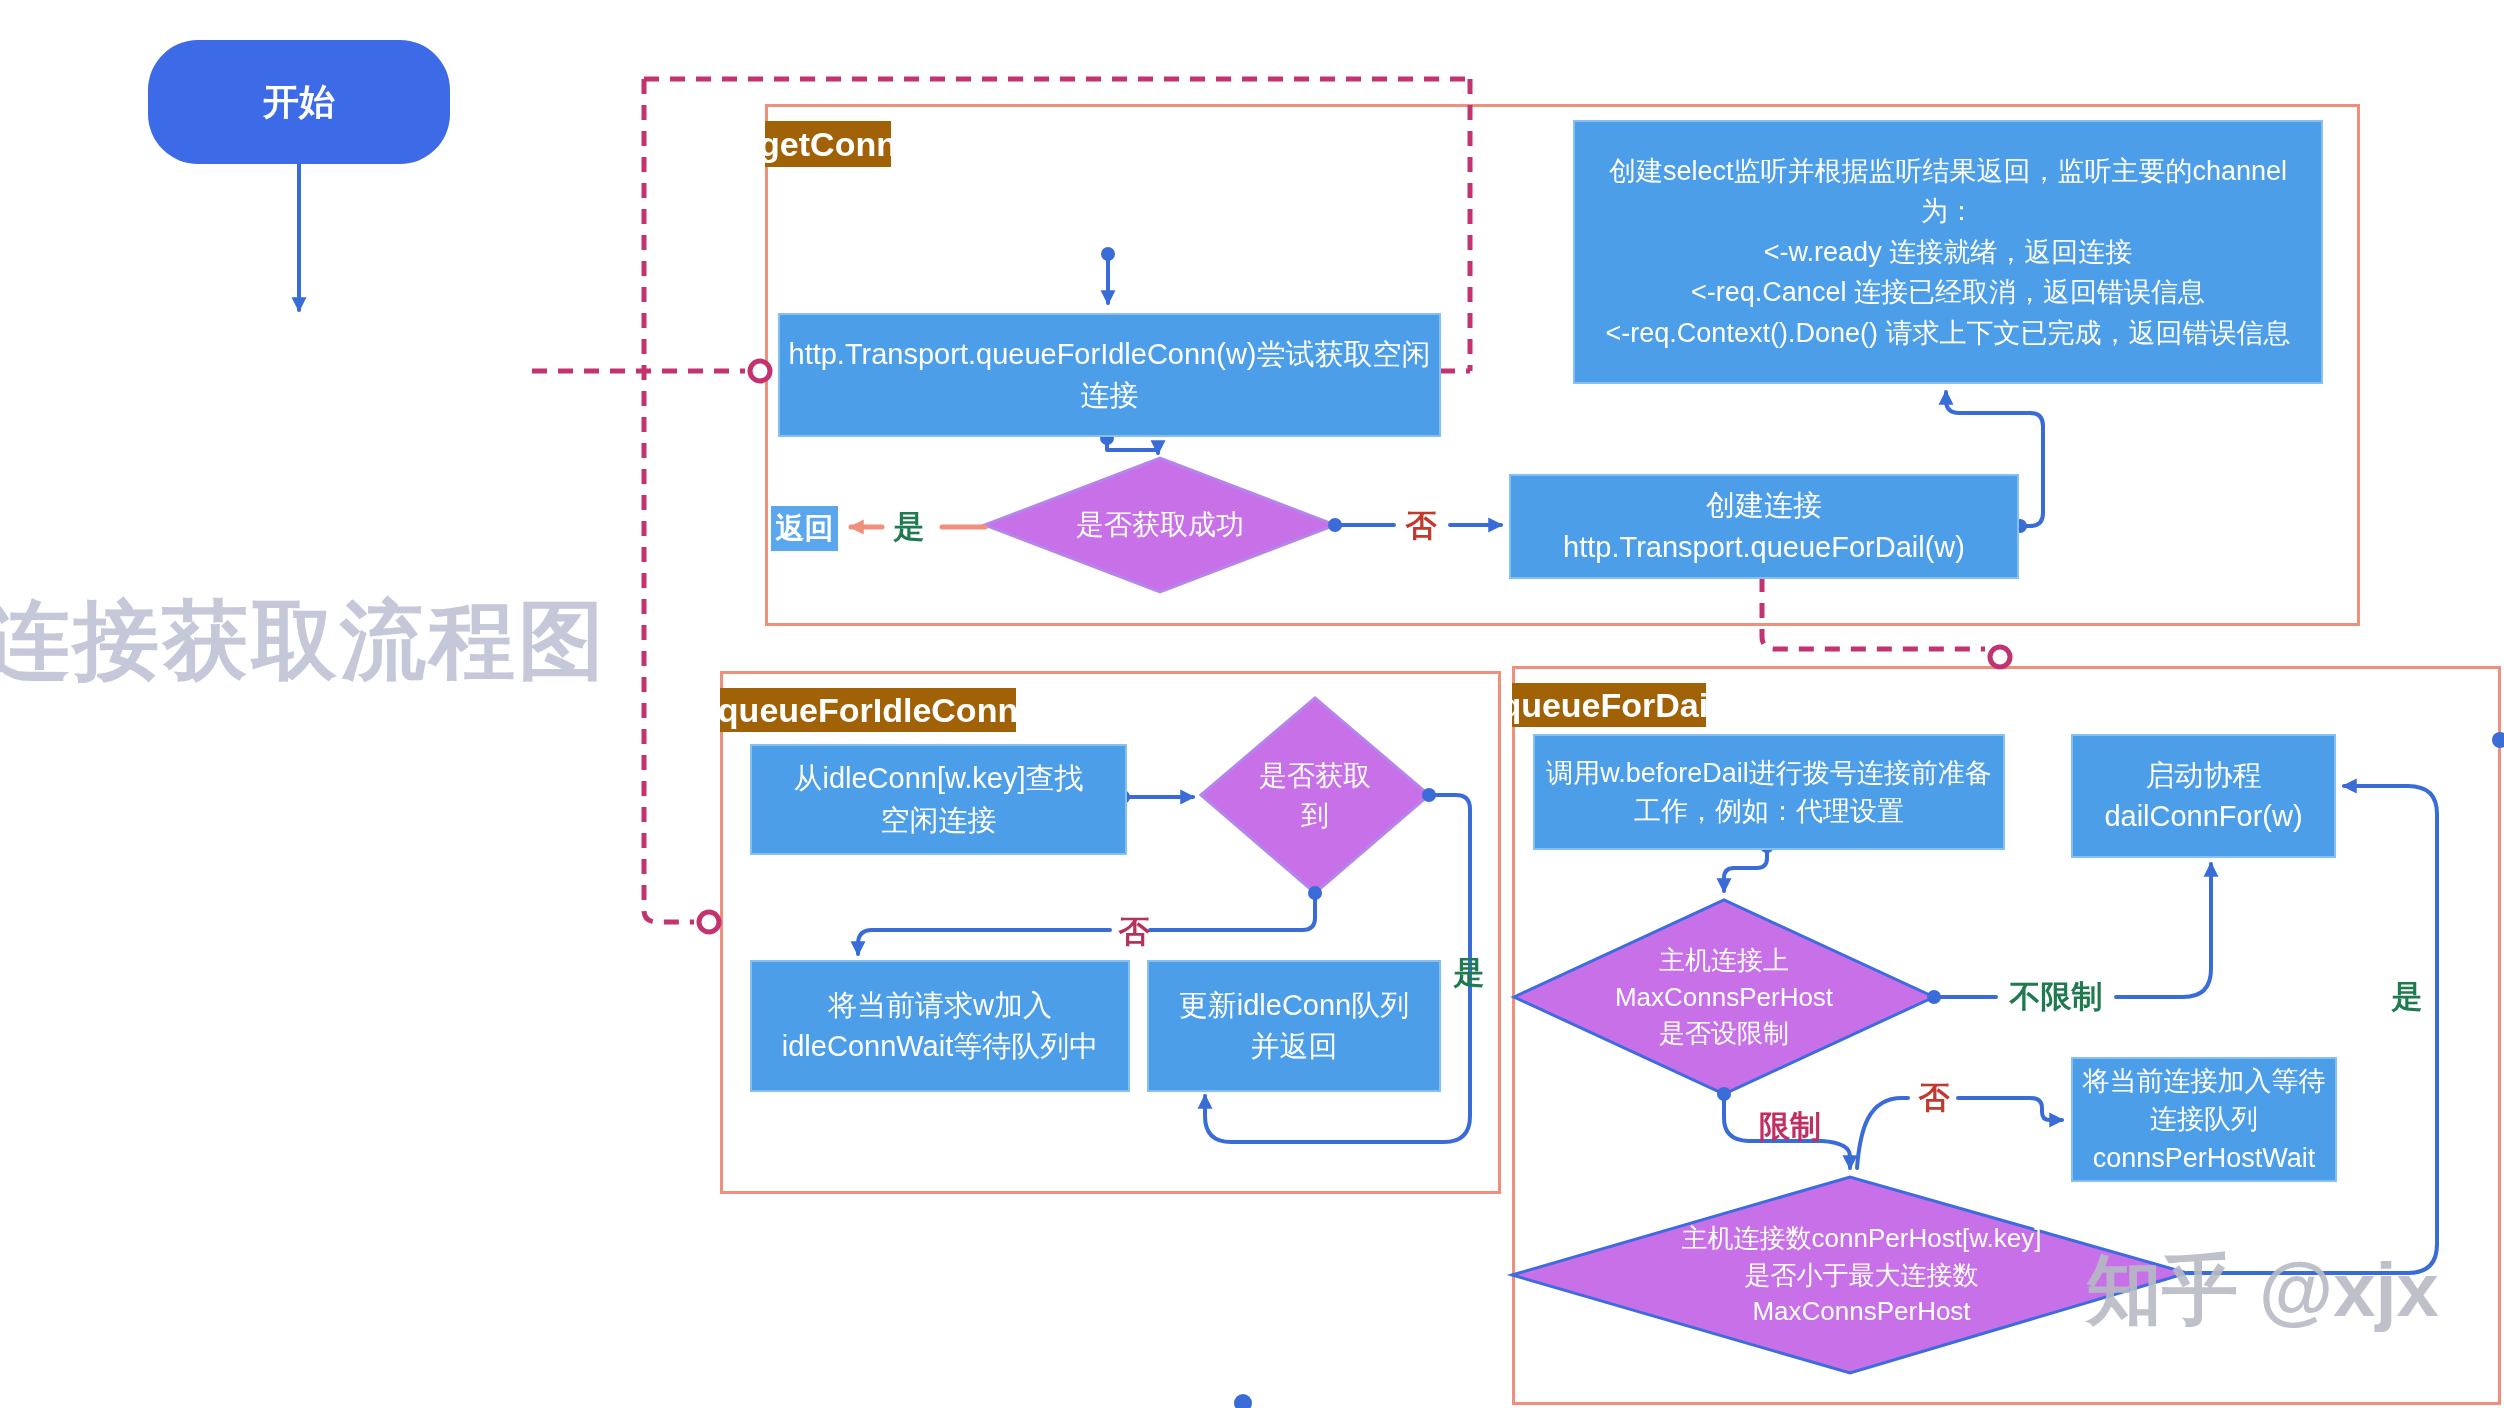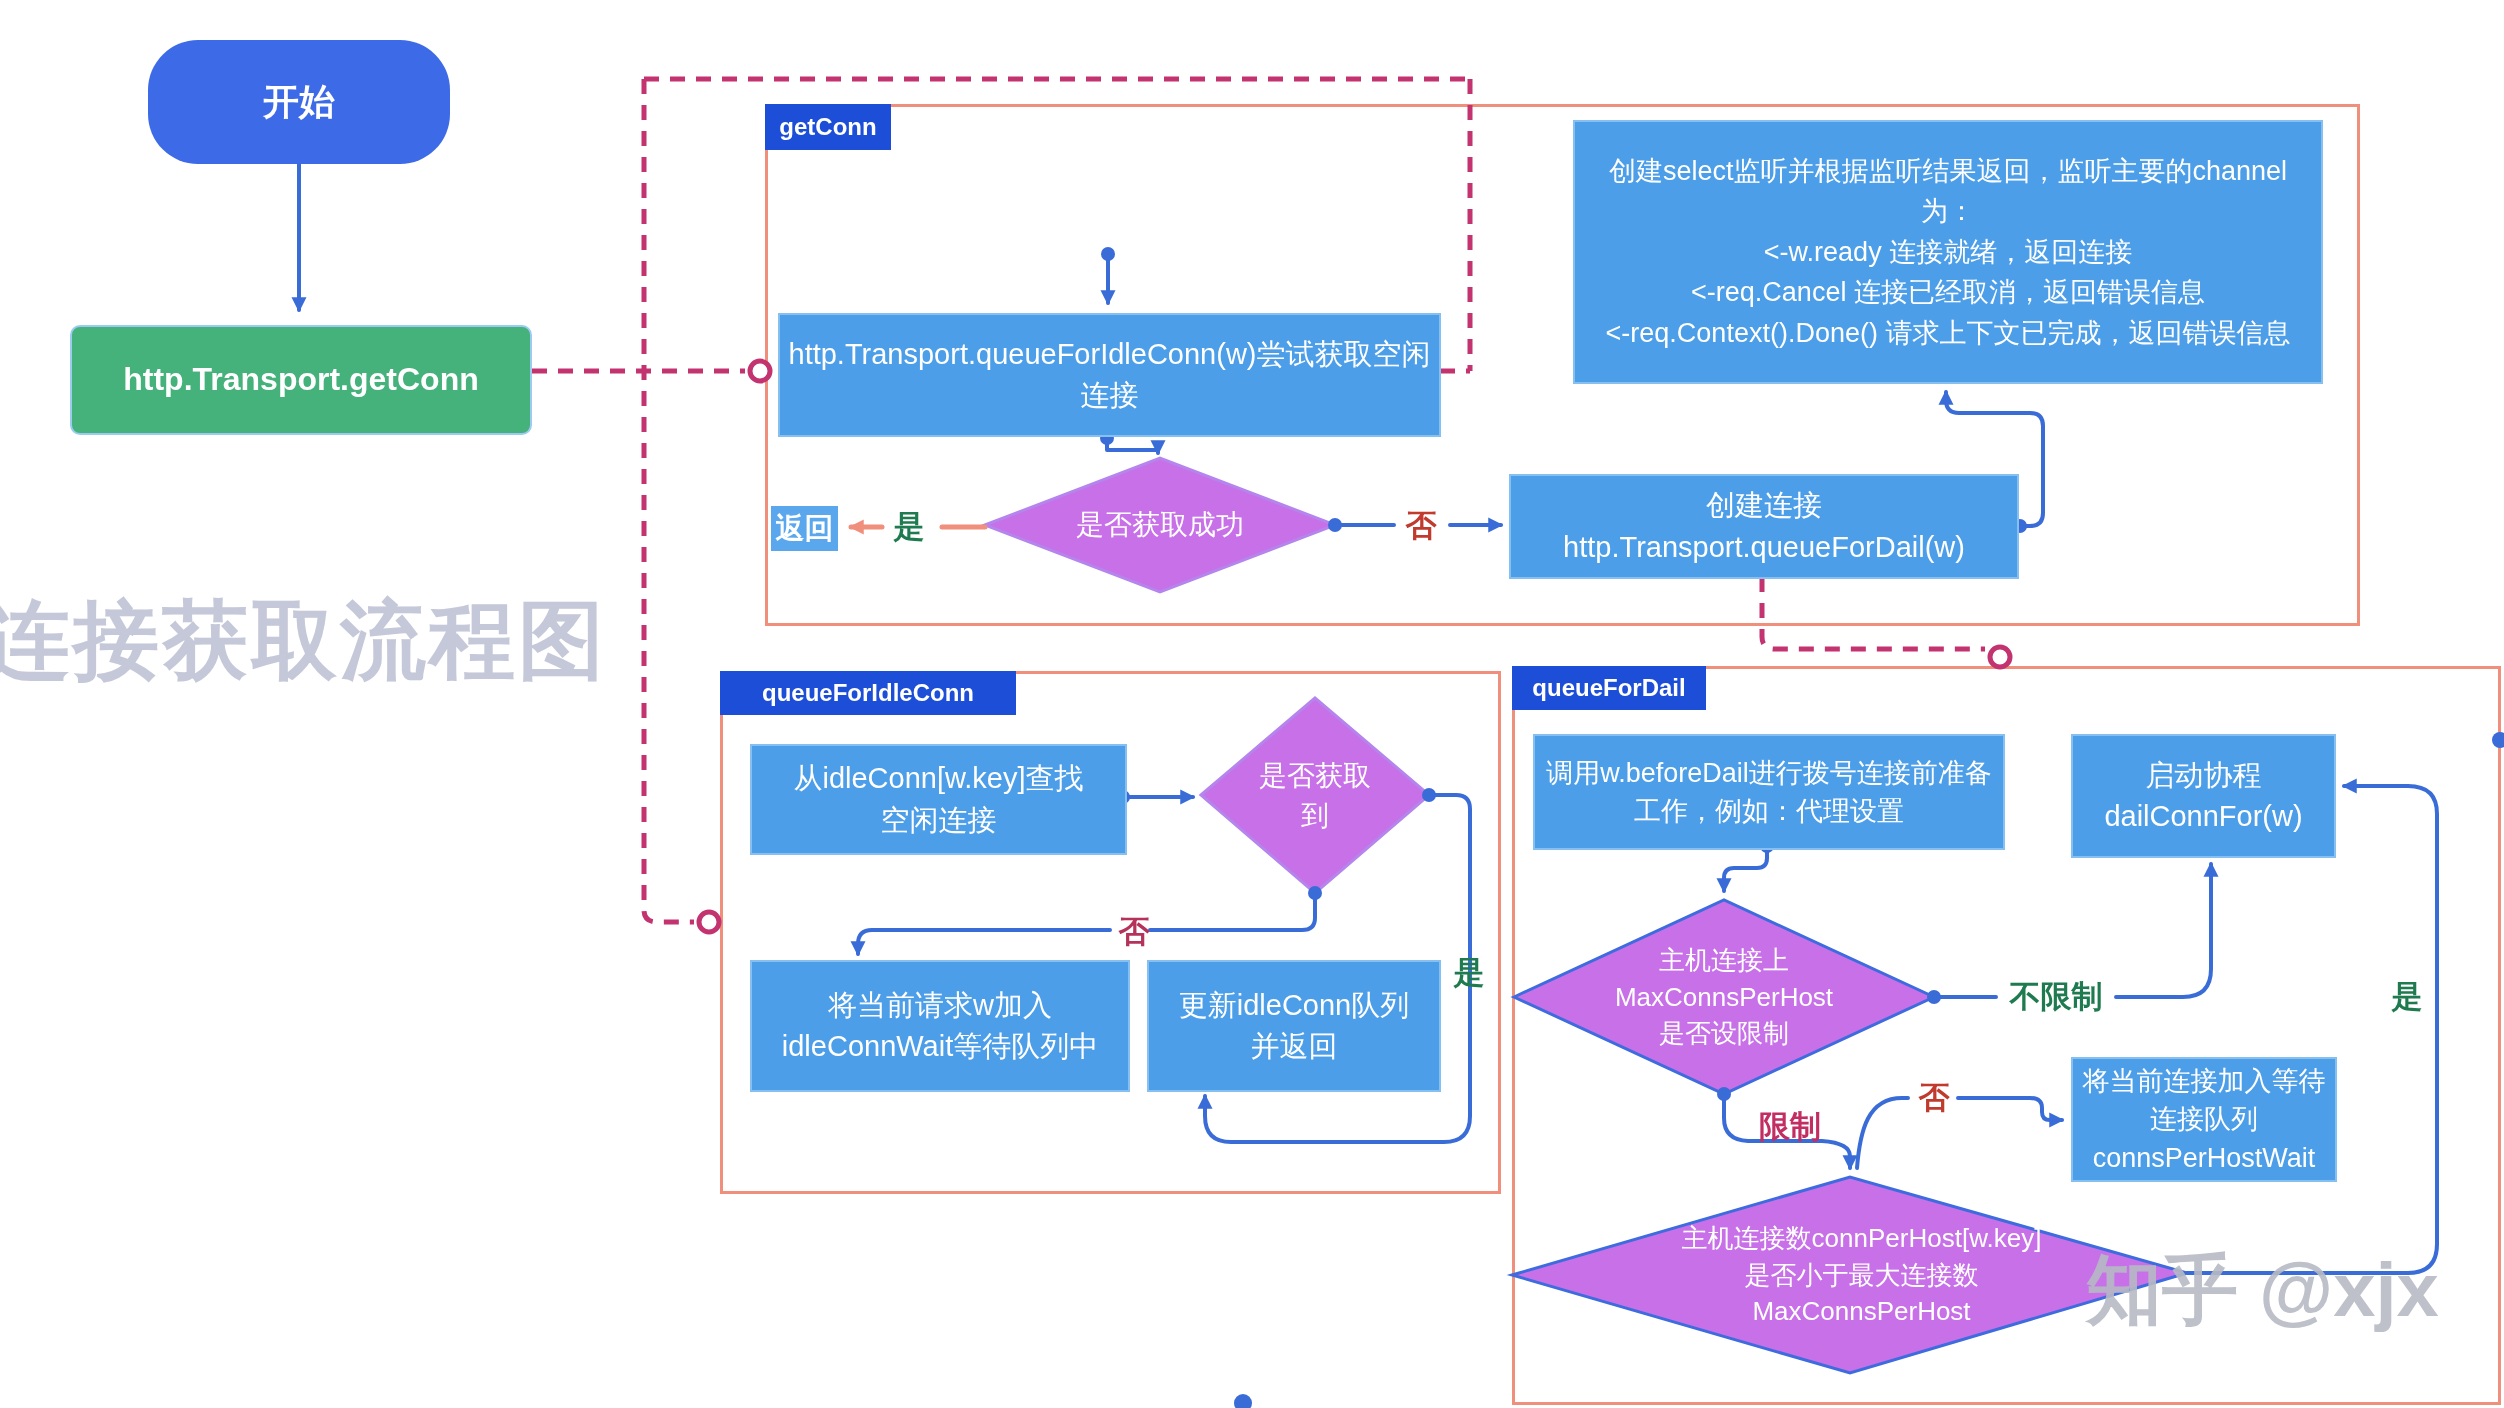--- a/index.html
+++ b/index.html
@@ -2,21 +2,21 @@
 <html><head>
 <meta charset="utf-8">
 <style>
   html,body{margin:0;padding:0;background:#ffffff;}
   .canvas{position:relative;width:2504px;height:1408px;background:#ffffff;overflow:hidden;
           font-family:"Liberation Sans","DejaVu Sans",sans-serif;}
   .lay{position:absolute;left:0;top:0;width:2504px;height:1408px;}
   
   .grp{position:absolute;border:3px solid #F0907C;background:transparent;z-index:1;}
   .grp-label{position:absolute;display:flex;align-items:center;justify-content:center;
-             background:#1d4ed8;color:#fff;font-weight:700;font-size:24px;z-index:4;}
+             background:#a16207;color:#fff;font-weight:700;font-size:34px;z-index:4;margin-top:17px;}
   
   .n{position:absolute;display:flex;align-items:center;justify-content:center;text-align:center;
      color:#fff;white-space:pre-line;z-index:4;line-height:1.42;}
   .blue{background:#4C9EE8;border:2px solid #85C0F0;}
   .pill{background:#3D6BE8;border-radius:50px;font-weight:700;font-size:36px;}
   .green{background:#45B17B;border:2px solid #9CCBF0;border-radius:10px;font-weight:600;font-size:32px;}
   .dtxt{position:absolute;display:flex;align-items:center;justify-content:center;text-align:center;
         color:#fff;white-space:pre-line;z-index:4;line-height:1.42;pointer-events:none;}
   
   .elab{position:absolute;display:flex;align-items:center;justify-content:center;text-align:center;
@@ -104,21 +104,20 @@
 
     <circle class="dot" cx="1243" cy="1403" r="9"></circle>
     <circle class="dot" cx="2500" cy="740" r="8"></circle>
   </svg>
 
   <div class="grp-label" style="left:765px;top:104px;width:126px;height:46px;">getConn</div>
   <div class="grp-label" style="left:720px;top:671px;width:296px;height:44px;">queueForIdleConn</div>
   <div class="grp-label" style="left:1512px;top:666px;width:194px;height:44px;">queueForDail</div>
 
   <div class="n pill" style="left:148px;top:40px;width:302px;height:124px;">开始</div>
-  <div class="n green" style="left:70px;top:325px;width:458px;height:106px;">http.Transport.getConn</div>
   <div class="n blue" style="left:778px;top:313px;width:659px;height:120px;font-size:29px;">http.Transport.queueForIdleConn(w)尝试获取空闲
 连接</div>
   <div class="n blue" style="left:1573px;top:120px;width:746px;height:260px;font-size:27px;line-height:1.5;">创建select监听并根据监听结果返回，监听主要的channel
 为：
 &lt;-w.ready 连接就绪，返回连接
 &lt;-req.Cancel 连接已经取消，返回错误信息
 &lt;-req.Context().Done() 请求上下文已完成，返回错误信息</div>
   <div class="n blue" style="left:1509px;top:474px;width:506px;height:101px;font-size:29px;">创建连接
 http.Transport.queueForDail(w)</div>
   <div class="n blue" style="left:750px;top:744px;width:373px;height:107px;font-size:29px;">从idleConn[w.key]查找

